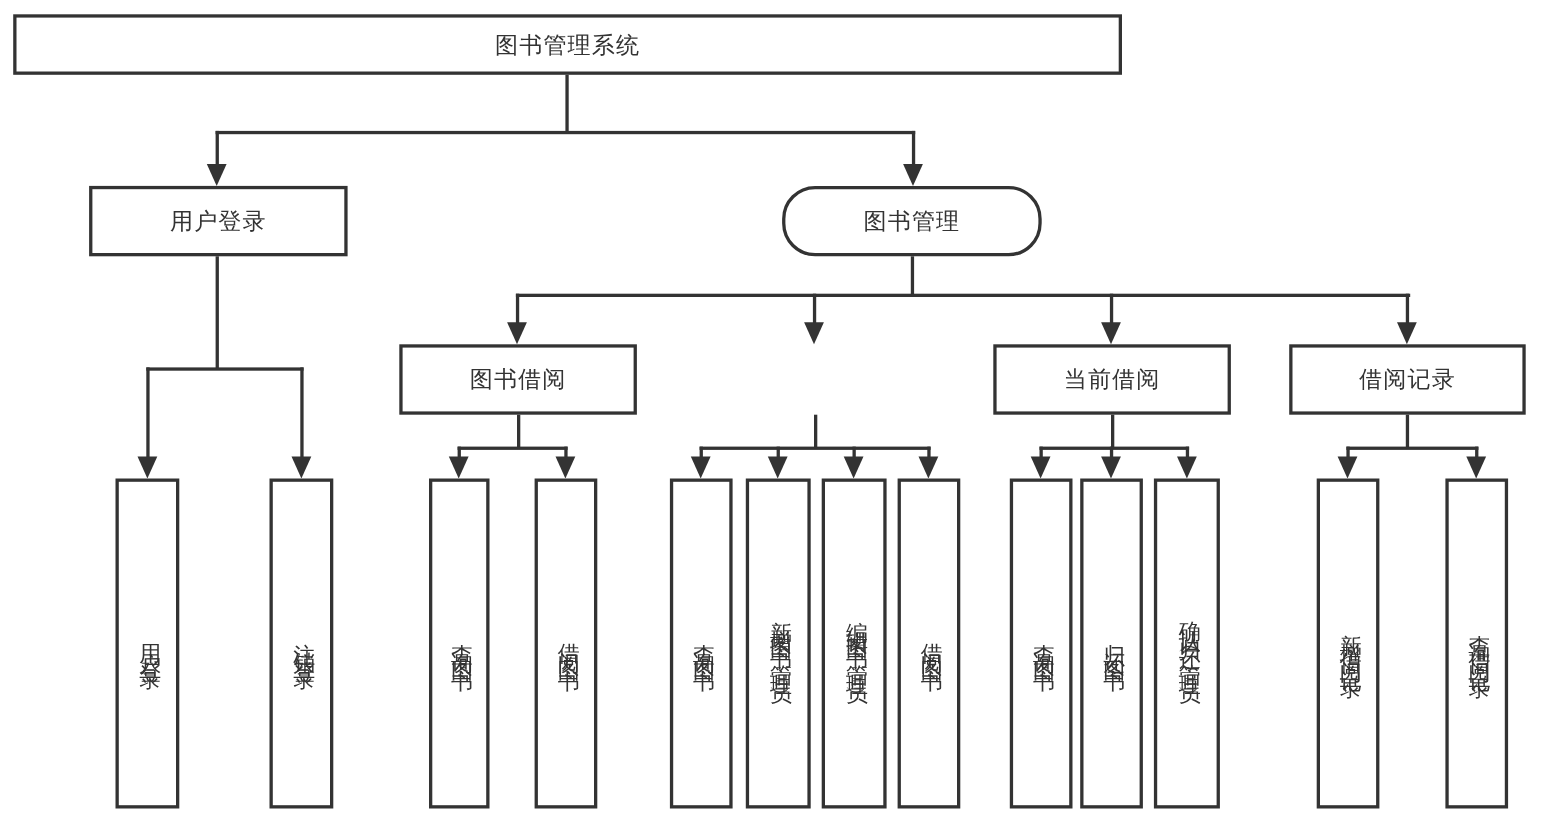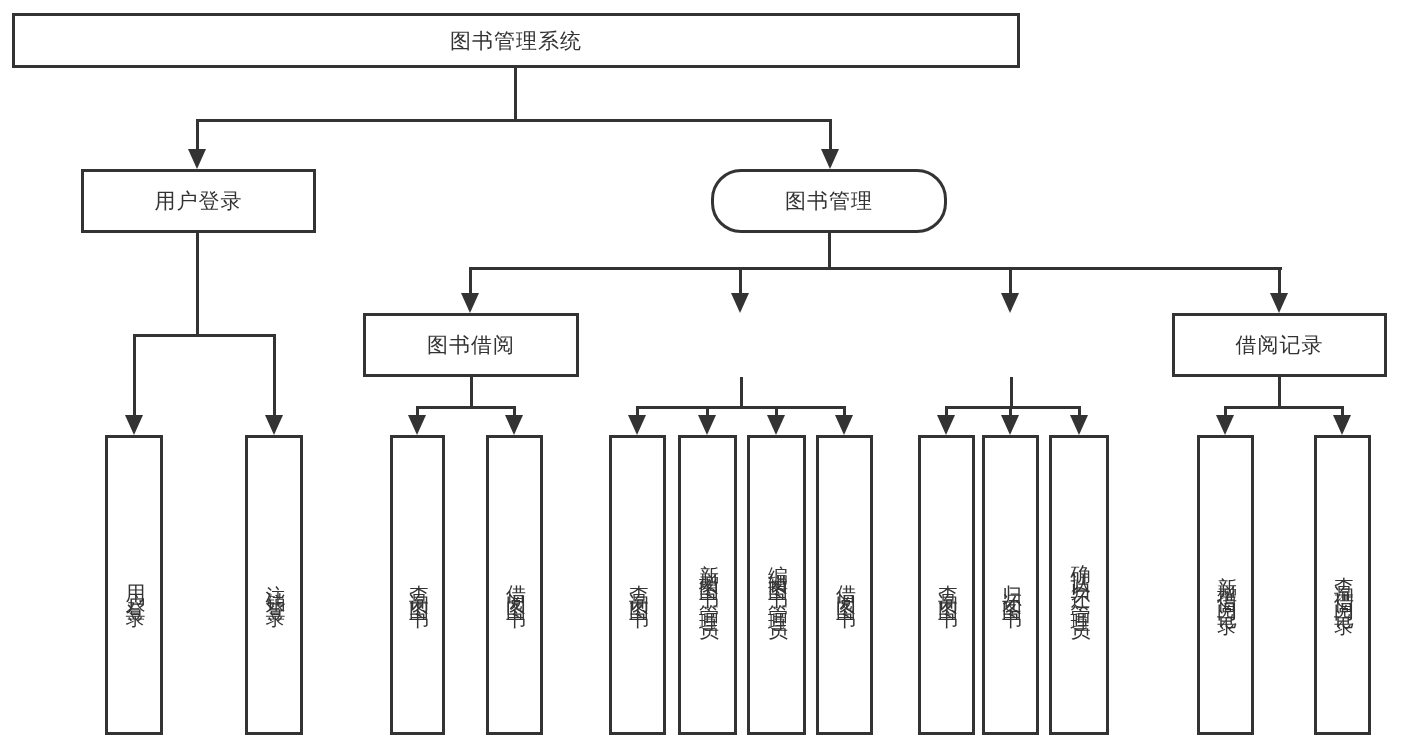--- a/index.html
+++ b/index.html
@@ -105,20 +105,23 @@
   <div class="vline" style="left:739px;top:267px;width:3px;height:28px;"></div>
   <div class="arrow" style="left:731px;top:293px;"></div>
   <div class="vline" style="left:1009px;top:267px;width:3px;height:28px;"></div>
   <div class="arrow" style="left:1001px;top:293px;"></div>
   <div class="vline" style="left:1278px;top:267px;width:3px;height:28px;"></div>
   <div class="arrow" style="left:1270px;top:293px;"></div>
 
   <div class="box" style="left:363px;top:313px;width:216px;height:64px;">
     <span>图书借阅</span>
   </div>
+  <div class="box" style="left:903px;top:313px;width:216px;height:64px;">
+    <span>当前借阅</span>
+  </div>
   <div class="box" style="left:1172px;top:313px;width:215px;height:64px;">
     <span>借阅记录</span>
   </div>
 
   <div class="vline" style="left:470px;top:377px;width:3px;height:31px;"></div>
   <div class="hline" style="left:416px;top:406px;width:100px;height:3px;"></div>
   <div class="vline" style="left:416px;top:406px;width:3px;height:12px;"></div>
   <div class="arrow" style="left:408px;top:415px;"></div>
   <div class="vline" style="left:513px;top:406px;width:3px;height:12px;"></div>
   <div class="arrow" style="left:505px;top:415px;"></div>

